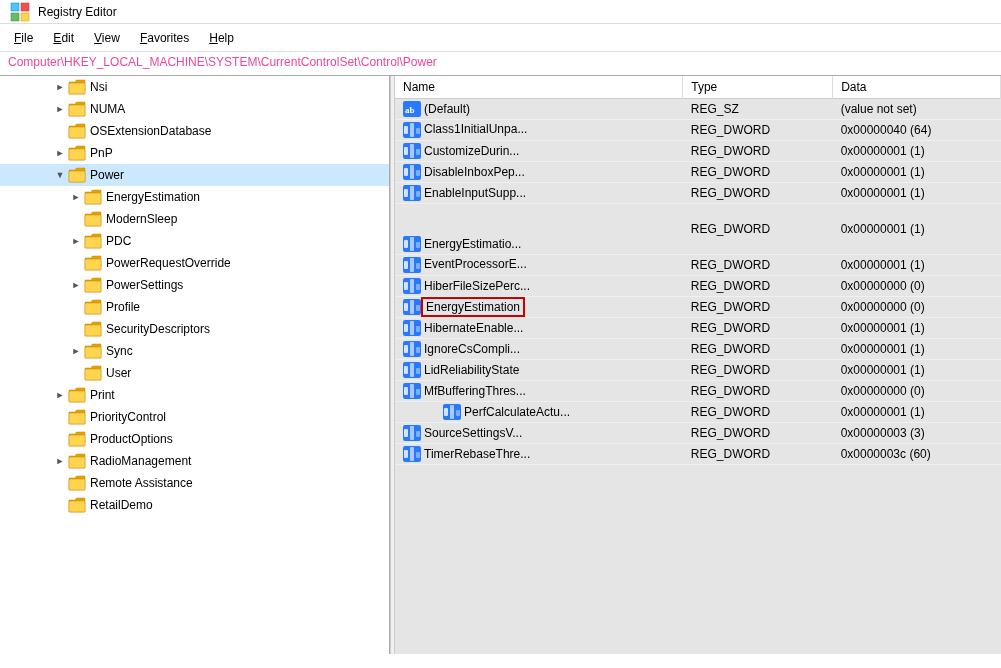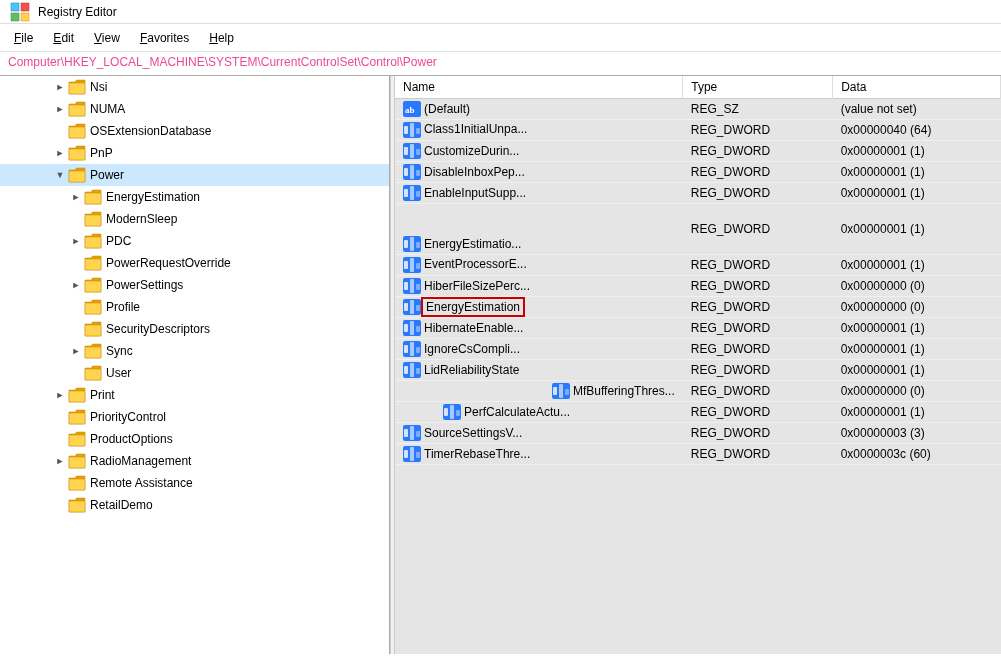--- a/index.html
+++ b/index.html
@@ -519,21 +519,21 @@
       <rect x="1" y="4" width="4" height="8" rx="1" fill="white" opacity="0.8"></rect>
       <rect x="7" y="1" width="4" height="14" rx="1" fill="white" opacity="0.6"></rect>
       <rect x="13" y="6" width="4" height="6" rx="1" fill="white" opacity="0.4"></rect>
     </svg>LidReliabilityState</div>
             </td>
             <td>REG_DWORD</td>
             <td>0x00000001 (1)</td>
           </tr>
           <tr>
             <td>
-              <div style="display: flex; align-items: center; justify-content: flex-end;"><svg width="18" height="16" viewBox="0 0 18 16" style="margin-right:3px;vertical-align:middle">
+              <div style="display: flex; align-items: center;"><svg width="18" height="16" viewBox="0 0 18 16" style="margin-right:3px;vertical-align:middle">
       <rect x="0" y="0" width="18" height="16" rx="2" fill="#2979ff"></rect>
       <rect x="1" y="4" width="4" height="8" rx="1" fill="white" opacity="0.8"></rect>
       <rect x="7" y="1" width="4" height="14" rx="1" fill="white" opacity="0.6"></rect>
       <rect x="13" y="6" width="4" height="6" rx="1" fill="white" opacity="0.4"></rect>
     </svg>MfBufferingThres...</div>
             </td>
             <td>REG_DWORD</td>
             <td>0x00000000 (0)</td>
           </tr>
           <tr>

